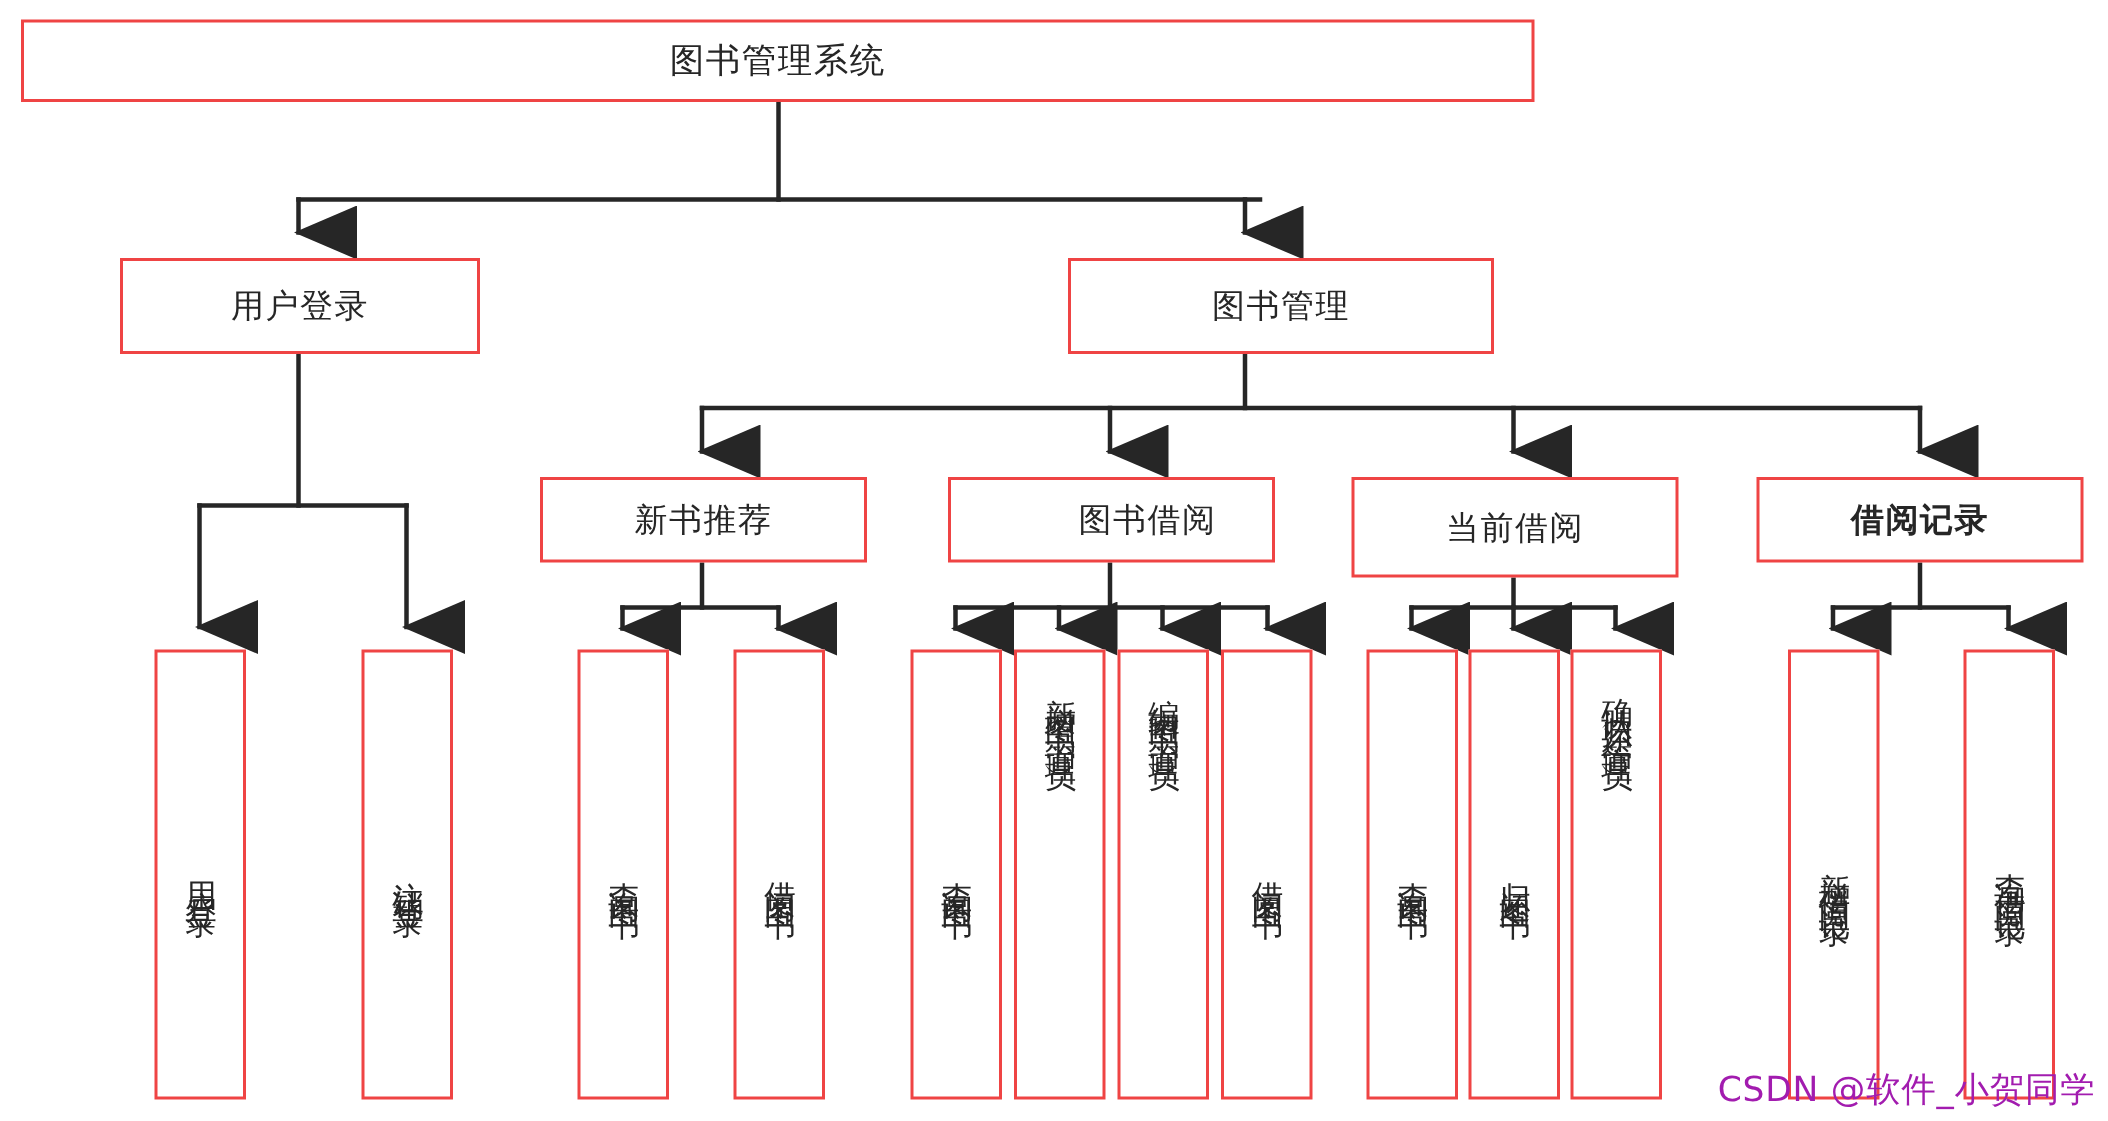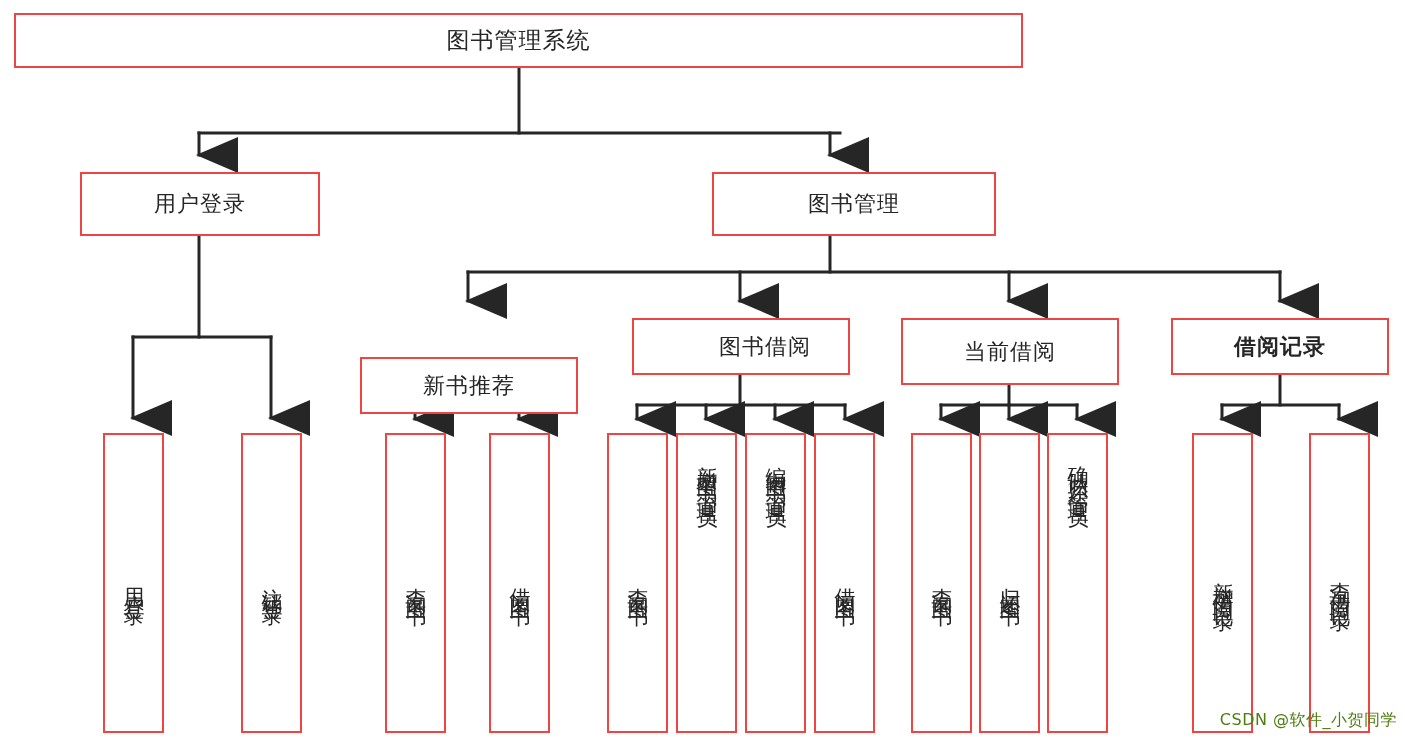--- a/index.html
+++ b/index.html
@@ -54,23 +54,23 @@
   .node.vert.centered {
     align-items: center;
     padding-top: 0;
   }
   .node.root {
     font-size: 23px;
   }
   #watermark {
     position: absolute;
     right: 8px;
-    bottom: 16px;
-    font-size: 16px;
-    color: #4d7c0f;
+    bottom: 5px;
+    font-size: 23px;
+    color: #a21caf;
     white-space: nowrap;
     letter-spacing: 0.5px;
   }
 </style>
 </head>
 <body>
 
 <div id="canvas">
 
   <svg class="layer" viewBox="0 0 1405 747">
@@ -127,21 +127,21 @@
     <span>图书管理系统</span>
   </div>
 
   <div class="node horiz" style="left:80px; top:172px; width:240px; height:64px;">
     <span>用户登录</span>
   </div>
   <div class="node horiz" style="left:712px; top:172px; width:284px; height:64px;">
     <span>图书管理</span>
   </div>
 
-  <div class="node horiz" style="left:360px; top:318px; width:218px; height:57px;margin-top:39px;">
+  <div class="node horiz" style="left:360px; top:318px; width:218px; height:57px;">
     <span>新书推荐</span>
   </div>
   <div class="node horiz" style="left:632px; top:318px; width:218px; height:57px;padding-left:48px;">
     <span>图书借阅</span>
   </div>
   <div class="node horiz" style="left:901px; top:318px; width:218px; height:67px;">
     <span>当前借阅</span>
   </div>
   <div class="node horiz" style="left:1171px; top:318px; width:218px; height:57px;font-weight:bold;">
     <span>借阅记录</span>

